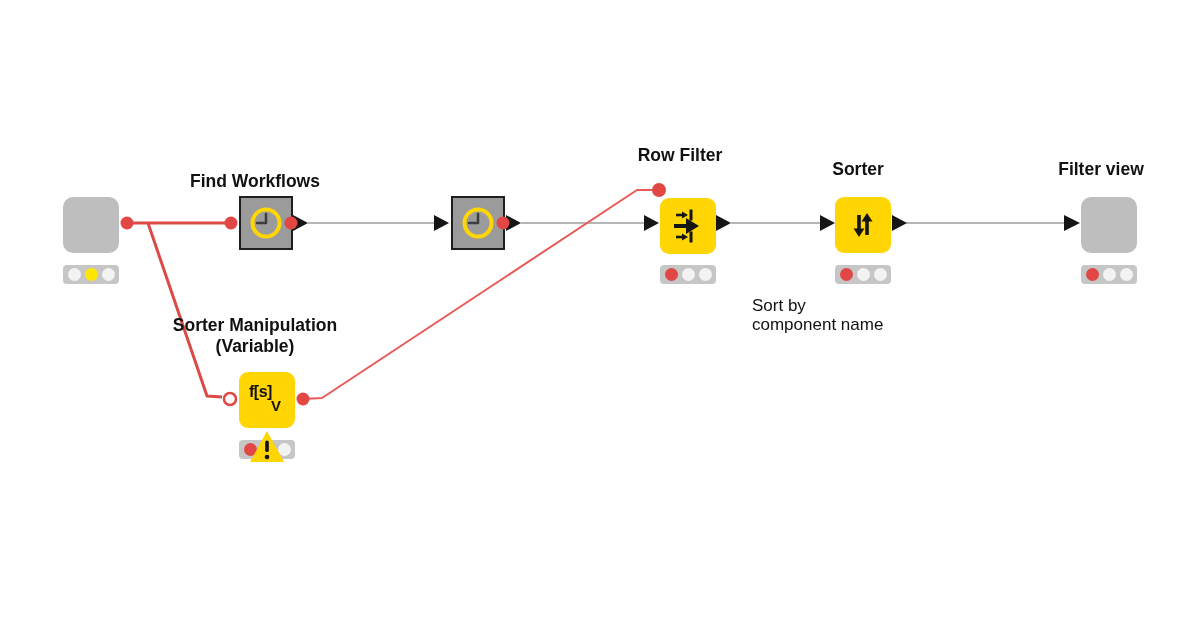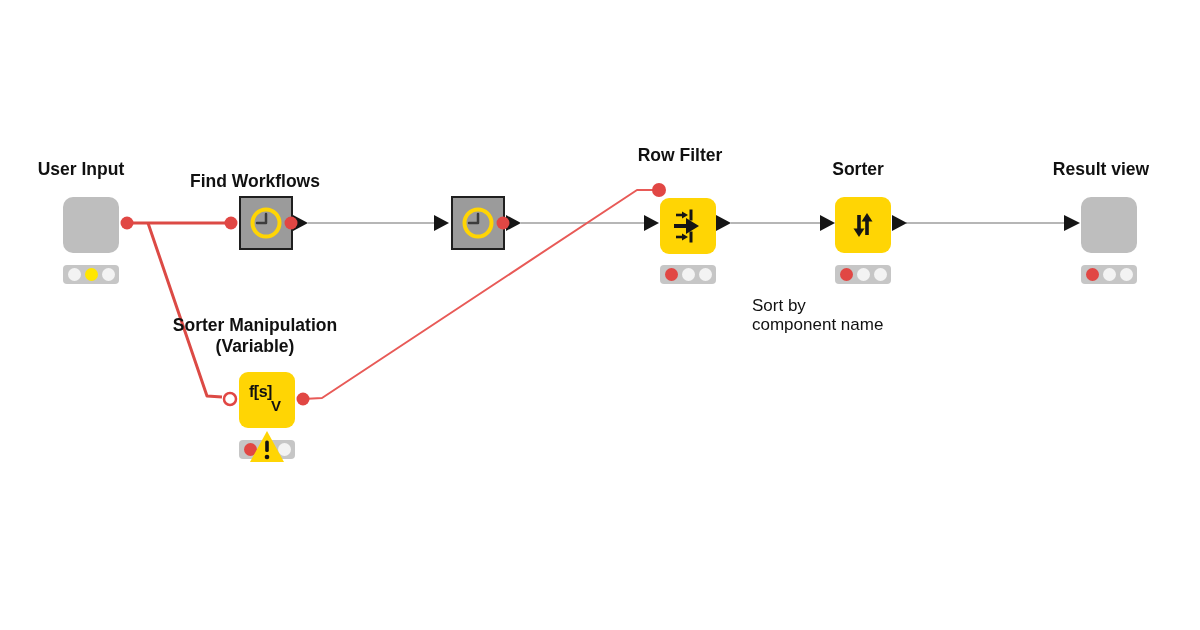--- a/index.html
+++ b/index.html
@@ -56,21 +56,20 @@
 
     <circle cx="127" cy="223" r="6.5" fill="#e14744"></circle>
     <circle cx="231" cy="223" r="6.5" fill="#e14744"></circle>
     <circle cx="291" cy="223" r="6.5" fill="#e14744"></circle>
     <circle cx="503" cy="223" r="6.5" fill="#e14744"></circle>
     <circle cx="659" cy="190" r="7" fill="#e14744"></circle>
     <circle cx="303" cy="399" r="6.5" fill="#e14744"></circle>
     <circle cx="230" cy="399" r="6" fill="#ffffff" stroke="#e14744" stroke-width="2.5"></circle>
   </svg>
 
-  <div class="label" style="left:1px;top:159px;width:160px">User Input</div>
   <div class="node component" style="left:63px;top:197px"></div>
   <div class="traffic" style="left:63px;top:265px">
     <span class="light light-off"></span>
     <span class="light light-yellow"></span>
     <span class="light light-off"></span>
   </div>
 
   <div class="label" style="left:155px;top:171px;width:200px">Find Workflows</div>
   <div class="node metanode" style="left:239px;top:196px">
     <svg width="44" height="44" viewBox="0 0 44 44">
@@ -115,21 +114,21 @@
     </svg>
   </div>
   <div class="traffic" style="left:835px;top:265px">
     <span class="light light-red"></span>
     <span class="light light-off"></span>
     <span class="light light-off"></span>
   </div>
   <div class="annotation" style="left:752px;top:296px;width:220px">Sort by
 component name</div>
 
-  <div class="label" style="left:1021px;top:159px;width:160px">Result view</div>
+  <div class="label" style="left:1021px;top:159px;width:160px">Filter view</div>
   <div class="node component" style="left:1081px;top:197px"></div>
   <div class="traffic" style="left:1081px;top:265px">
     <span class="light light-red"></span>
     <span class="light light-off"></span>
     <span class="light light-off"></span>
   </div>
 
   <div class="label" style="left:145px;top:315px;width:220px">Sorter Manipulation
 (Variable)</div>
   <div class="node yellow" style="left:239px;top:372px">

